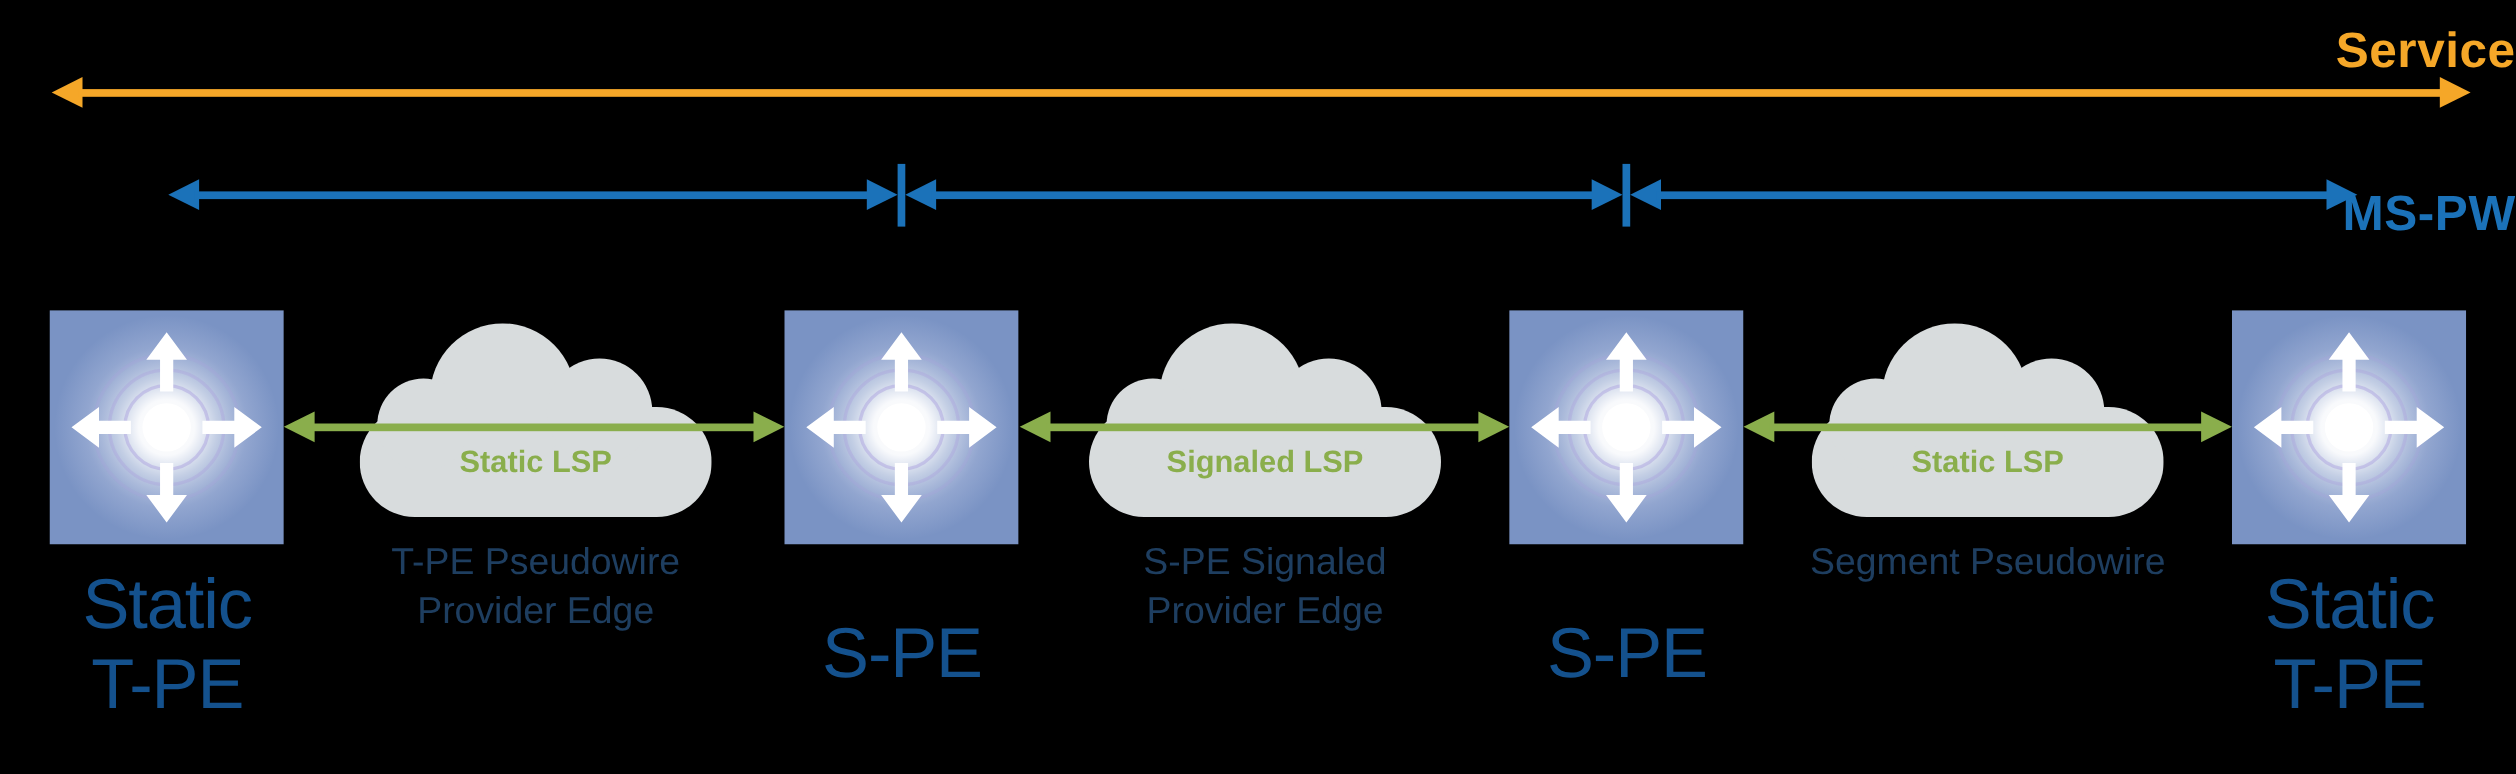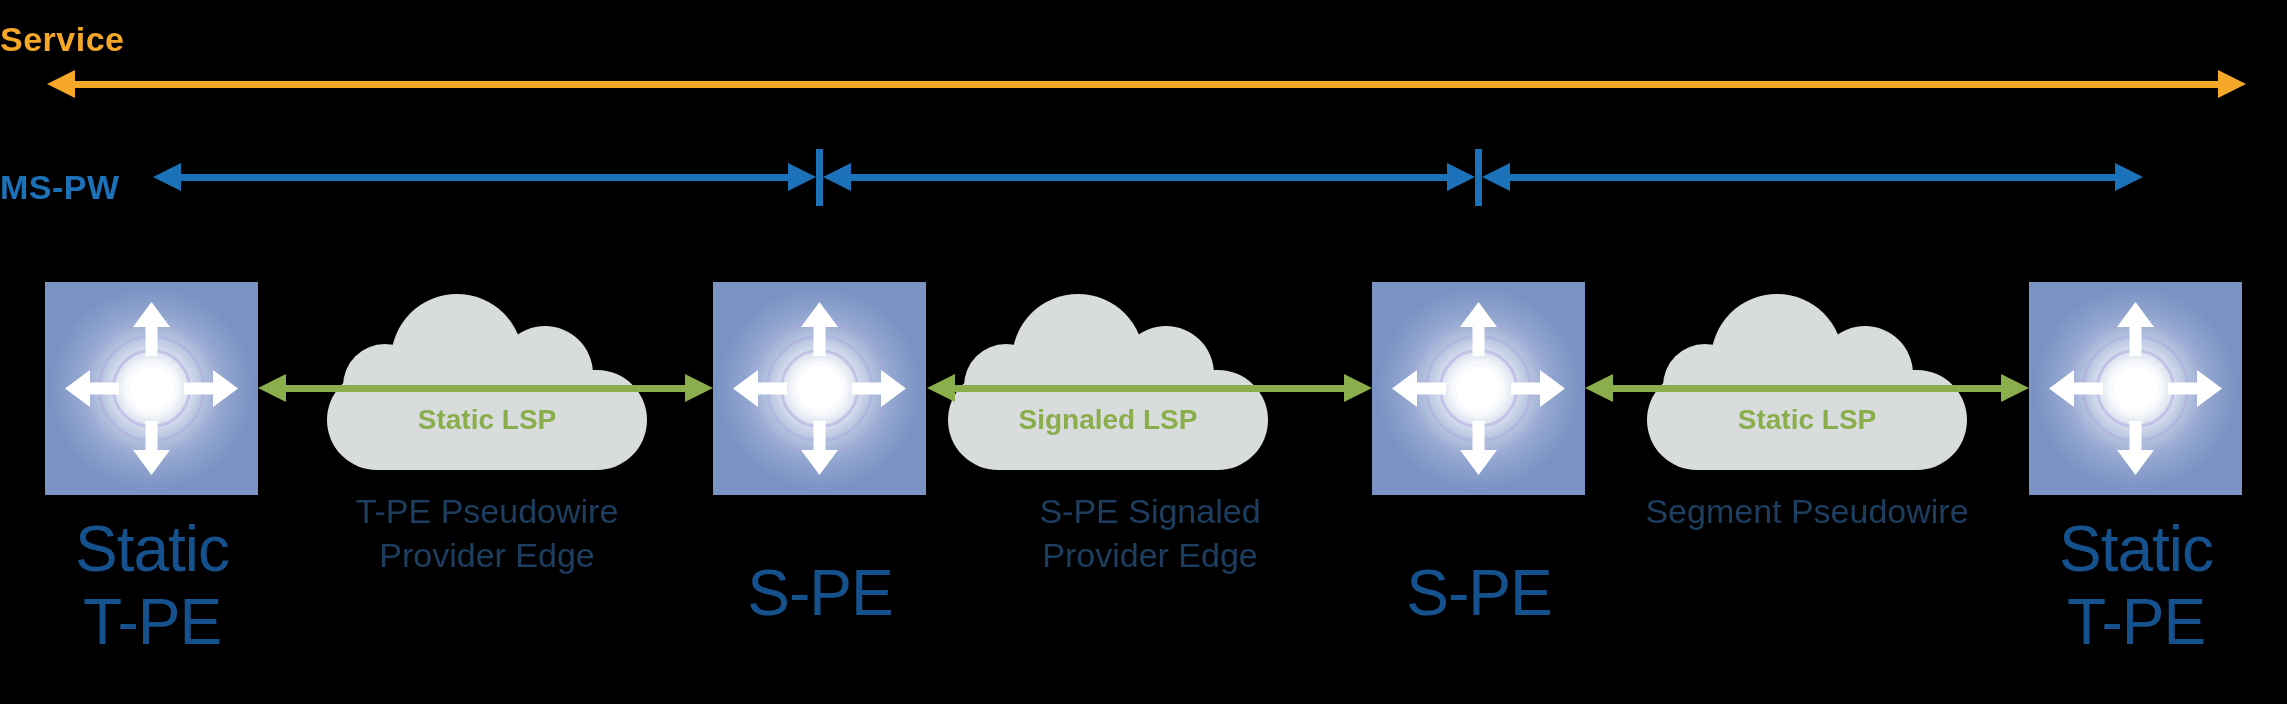--- a/index.html
+++ b/index.html
@@ -9,23 +9,23 @@
     height: 704px;
     background: #000;
     overflow: hidden;
     font-family: "Liberation Sans", sans-serif;
   }
 
   
   .span-label {
     position: absolute;
     left: 0; width: 100%;
-    text-align: left;
+    text-align: right;
     font-weight: 700;
-    font-size: 34px;
+    font-size: 45px;
     letter-spacing: 0.5px;
   }
   .svc-label  { top: 20px;  color: #F5A728; }
   .mspw-label { top: 121px; color: #1B72B9; margin-top: 47px; }
 
   
   .harrow { position: absolute; height: 28px; }
   .harrow .ln {
     position: absolute; top: 10.5px; height: 7px;
     left: 24px; right: 24px;
@@ -78,21 +78,21 @@
   .router.r3 { left: 1372px; }
   .router.r4 { left: 2029px; }
   .router svg { display: block; width: 213px; height: 213px; }
 
   
   .cloud {
     position: absolute; top: 290px; width: 320px; height: 182px;
     z-index: 1;
   }
   .cloud.c1 { left: 327px; }
-  .cloud.c2 { left: 948px; }
+  .cloud.c2 { left: 990px; }
   .cloud.c3 { left: 1647px; }
   .cloud svg { position: absolute; inset: 0; width: 100%; height: 100%; }
   .cloud .cloud-label {
     position: absolute; top: 114px; left: 0; width: 100%;
     text-align: center;
     font-weight: 700; font-size: 28px; color: #8AAE4C;
     z-index: 2;
   }
 
   

